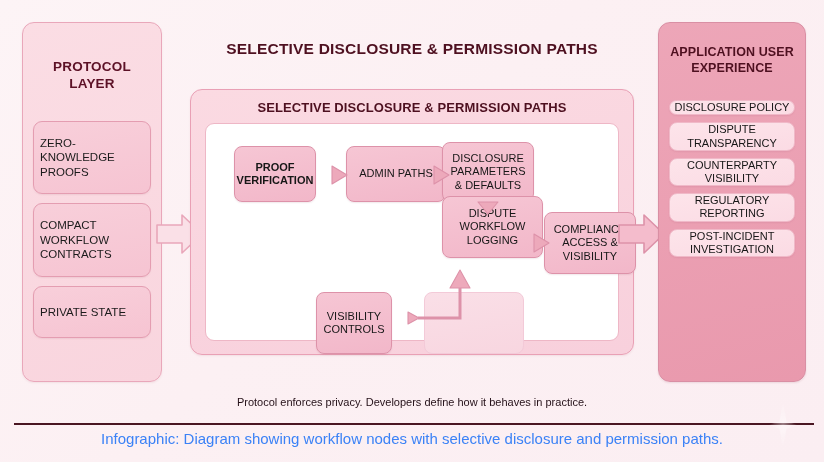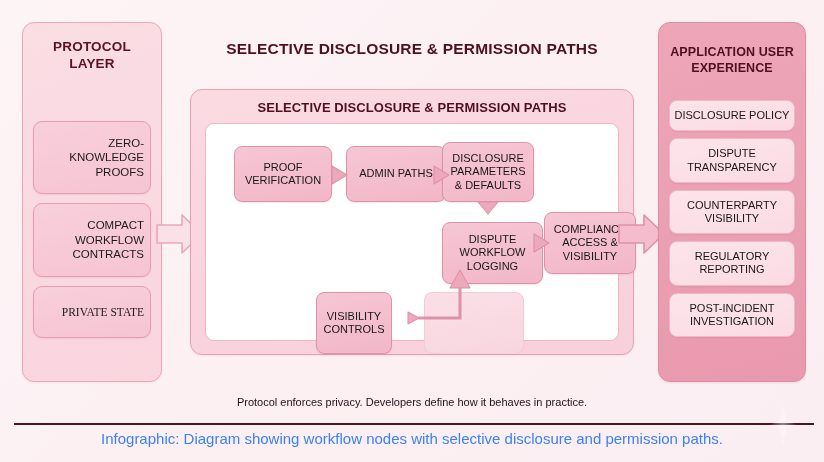--- a/index.html
+++ b/index.html
@@ -21,32 +21,32 @@
     transform:translate(-50%,-50%);
     background:radial-gradient(ellipse at center,#ffffff 0%,rgba(255,255,255,0) 70%);
     clip-path:polygon(50% 0%,62% 42%,100% 50%,62% 58%,50% 100%,38% 58%,0% 50%,38% 42%);
   }
 
   
   .panel-left{
     position:absolute;left:22px;top:22px;width:140px;height:360px;
     background:linear-gradient(160deg,#fbdde4 0%,#f9d5de 100%);
     border:1.6px solid #e9a7ba;border-radius:12px;
-    box-sizing:border-box;padding:8px 10px 10px 10px;
+    box-sizing:border-box;padding:28px 10px 10px 10px;
     box-shadow:0 1px 2px rgba(160,80,100,.10);
   }
   .panel-left .ptitle{
     color:#5c1126;font-weight:bold;font-size:13.5px;line-height:1.25;
     text-align:center;letter-spacing:.2px;margin:8px 0 0 0;
   }
   .left-items{position:absolute;left:10px;right:10px;top:98px;}
   .lbox{
     background:linear-gradient(170deg,#f8cfda 0%,#f6c4d2 100%);
     border:1.4px solid #e49db1;border-radius:9px;
-    color:#1b1b1b;font-size:11.5px;line-height:1.26;text-align:right;
+    color:#1b1b1b;font-size:11.5px;line-height:1.26;text-align:left;
     padding:12px 6px;margin-bottom:9px;
     box-shadow:0 1px 1.5px rgba(160,80,100,.10);
   }
   .lbox.tall{padding:14px 6px;}
 
   
   .arrow-block{
     position:absolute;top:212px;width:48px;height:44px;
   }
   .arrow-block svg{display:block;}
@@ -98,21 +98,21 @@
     box-shadow:0 1px 2px rgba(150,70,95,.14);
   }
   .panel-right .ptitle{
     color:#4e1020;font-weight:bold;font-size:12.5px;line-height:1.25;
     text-align:center;margin:12px 0 24px 0;letter-spacing:.1px;
   }
   .rbox{
     background:linear-gradient(170deg,#fde4ea 0%,#fbdbe4 100%);
     border:1.3px solid #f0b9c8;border-radius:8px;
     color:#161616;font-size:11px;line-height:1.2;text-align:center;
-    padding:8px 3px;margin-bottom:7px;
+    padding:0 3px;margin-bottom:7px;
     box-shadow:0 1px 1.5px rgba(150,70,95,.10);
   }
 
   
   .tagline{
     position:absolute;left:0;right:0;top:396px;text-align:center;
     color:#241018;font-size:11px;
     font-family:"Liberation Sans", sans-serif;
   }
   .divider{
@@ -131,54 +131,54 @@
 
   <div class="panel-left">
     <div class="ptitle">PROTOCOL LAYER</div>
     <div class="left-items">
       <div class="lbox tall">
         <span>ZERO-KNOWLEDGE PROOFS</span>
       </div>
       <div class="lbox tall">
         <span>COMPACT WORKFLOW CONTRACTS</span>
       </div>
-      <div class="lbox" style="padding:18px 6px;font-family:Liberation Serif, serif;">
+      <div class="lbox" style="padding:18px 6px;">
         <span>PRIVATE STATE</span>
       </div>
     </div>
   </div>
 
   <div class="arrow-block" id="arrowL">
     <svg width="48" height="44" viewBox="0 0 48 44">
       <path d="M1,13 L26,13 L26,3 L46,22 L26,41 L26,31 L1,31 Z" fill="#fae0e7" stroke="#e9a7ba" stroke-width="1.6" stroke-linejoin="round"></path>
     </svg>
   </div>
 
   <div class="center-title">SELECTIVE DISCLOSURE &amp; PERMISSION PATHS</div>
 
   <div class="panel-center">
     <div class="ctitle">SELECTIVE DISCLOSURE &amp; PERMISSION PATHS</div>
 
     <div class="canvas">
 
       <div class="ghost" style="left:218px;top:168px;width:100px;height:62px;"></div>
 
-      <div class="node" style="left:28px;top:22px;width:98px;height:56px;">
+      <div class="node" style="left:28px;top:22px;width:82px;height:56px;font-weight:bold;">
         <span>PROOF VERIFICATION</span>
       </div>
 
       <div class="node" style="left:140px;top:22px;width:100px;height:56px;">
         <span>ADMIN PATHS</span>
       </div>
 
       <div class="node" style="left:236px;top:18px;width:92px;height:60px;">
         <span>DISCLOSURE PARAMETERS &amp; DEFAULTS</span>
       </div>
 
-      <div class="node" style="left:236px;top:98px;width:101px;height:62px;">
+      <div class="node" style="left:236px;top:72px;width:101px;height:62px;">
         <span>DISPUTE WORKFLOW LOGGING</span>
       </div>
 
       <div class="node" style="left:338px;top:88px;width:92px;height:62px;">
         <span>COMPLIANCE ACCESS &amp; VISIBILITY</span>
       </div>
 
       <div class="node" style="left:110px;top:168px;width:76px;height:62px;">
         <span>VISIBILITY CONTROLS</span>
       </div>

